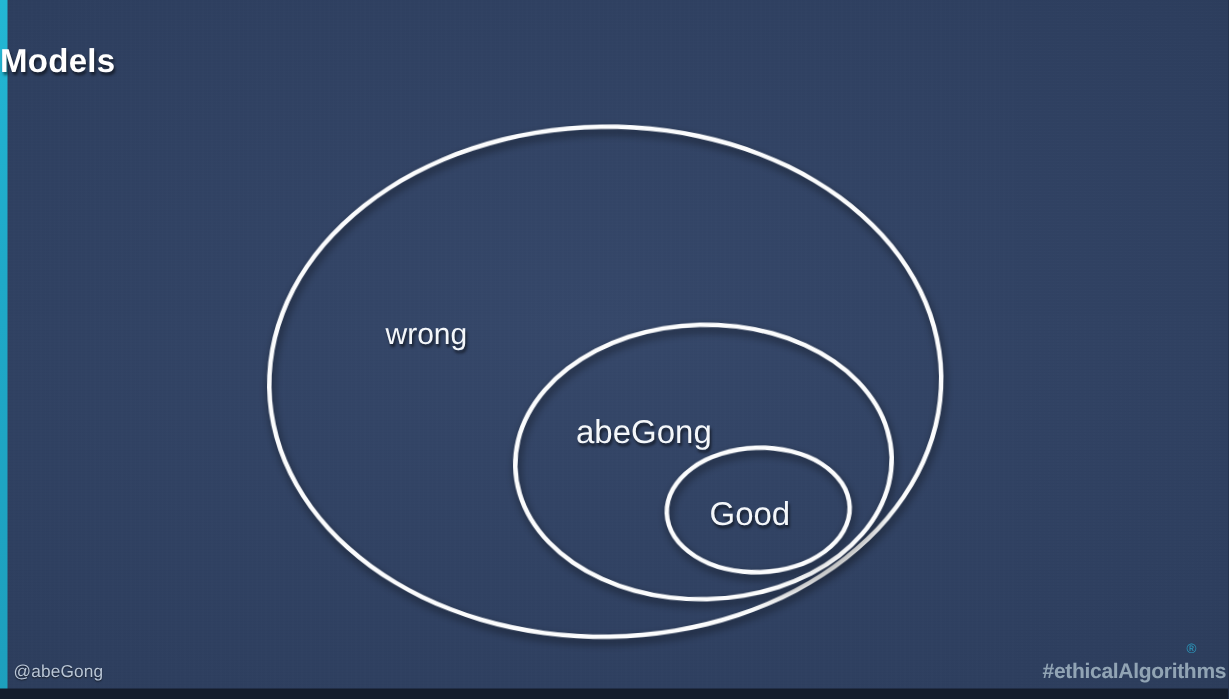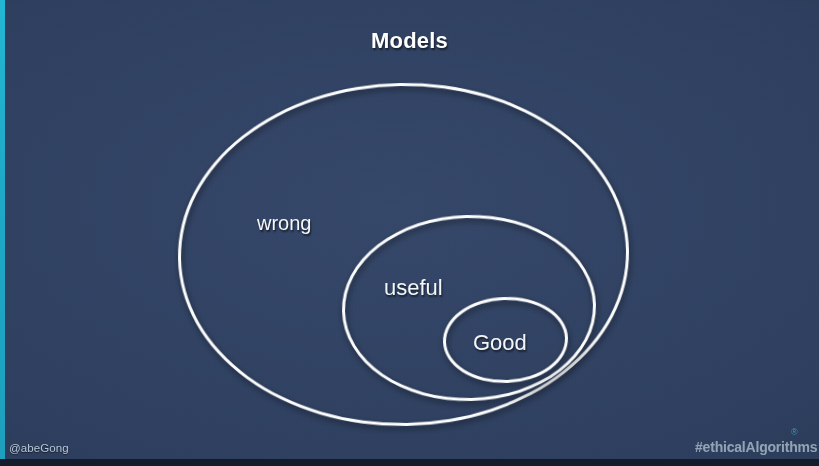--- a/index.html
+++ b/index.html
@@ -51,21 +51,20 @@
     width: 819px;
     height: 7px;
     background: #141c2c;
   }
 
   #title {
     position: absolute;
     left: 0;
     top: 28px;
     width: 819px;
-    text-align: center;
     font-size: 22px;
     font-weight: bold;
     color: #ffffff;
     letter-spacing: .2px;
     text-shadow: 1px 2px 2px rgba(0,0,0,.55);
   }
 
   
   .ring {
     position: absolute;
@@ -175,21 +174,21 @@
   <div id="left-strip"></div>
 
   <div id="title">Models</div>
 
   <div id="ring-wrong" class="ring"></div>
   <div id="ring-useful" class="ring"></div>
   <div id="ring-good" class="ring"></div>
 
   <div id="label-wrong" class="ring-label">wrong</div>
 
-  <div id="label-useful" class="ring-label">useful</div>
+  <div id="label-useful" class="ring-label">abeGong</div>
 
   <div id="label-good" class="ring-label">Good</div>
 
   <div id="handle">@abeGong</div>
 
   <div id="watermark">
     <div id="wm-logo">ODSC</div>
     <div id="wm-reg">®</div>
     <div id="wm-tag">#ethicalAlgorithms</div>
   </div>

